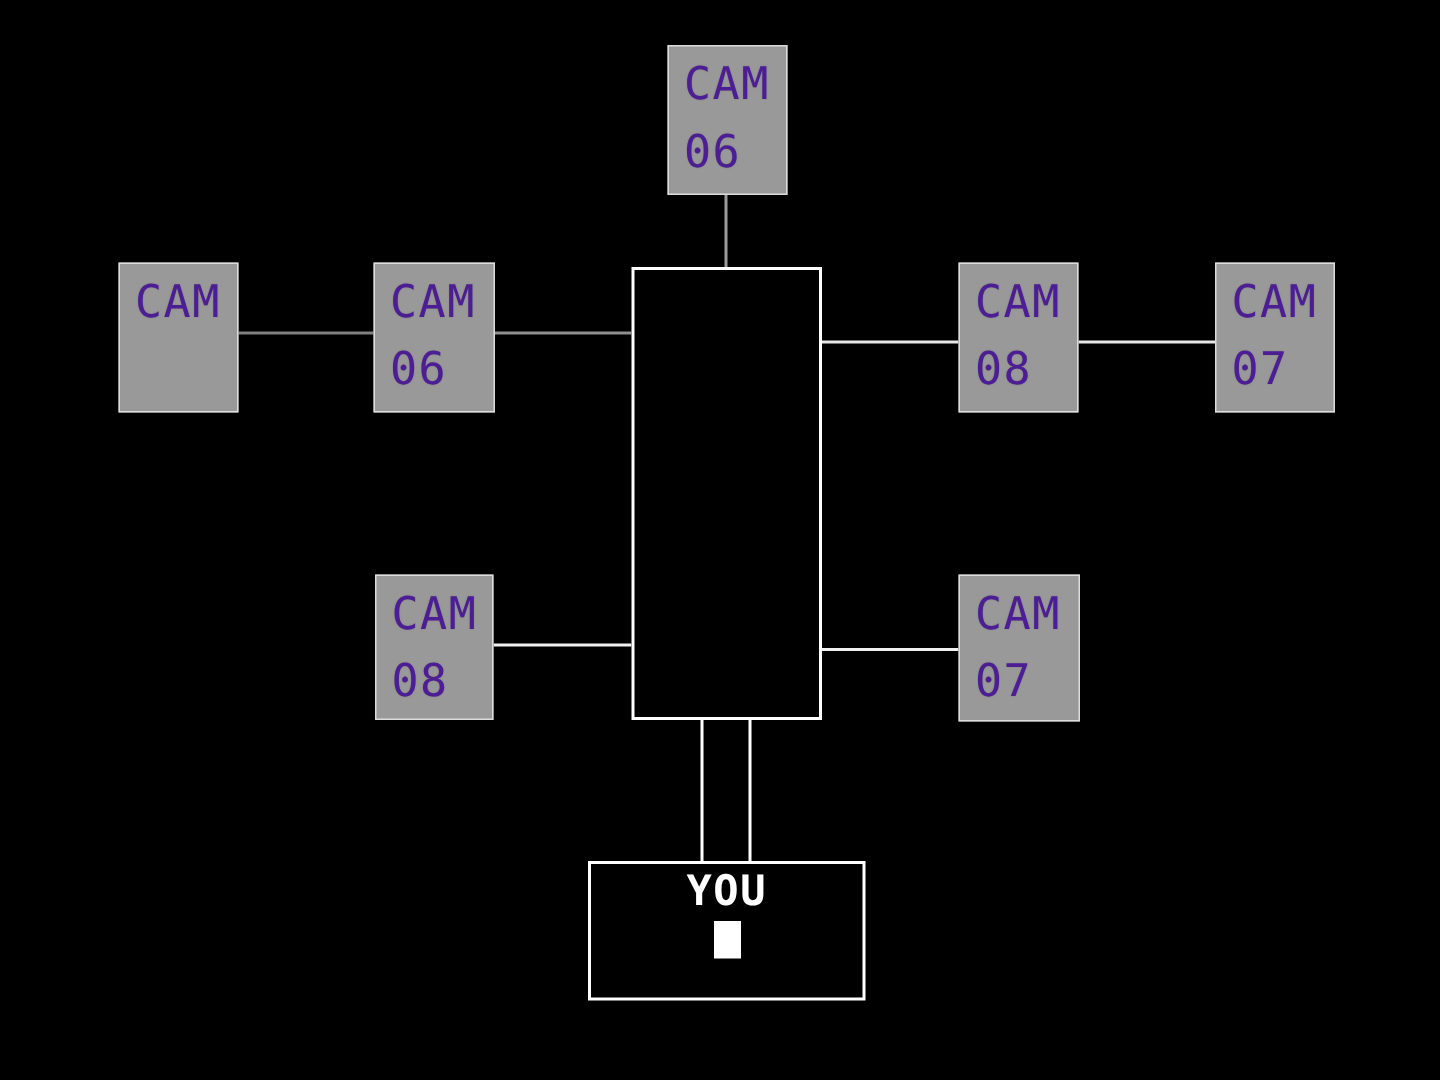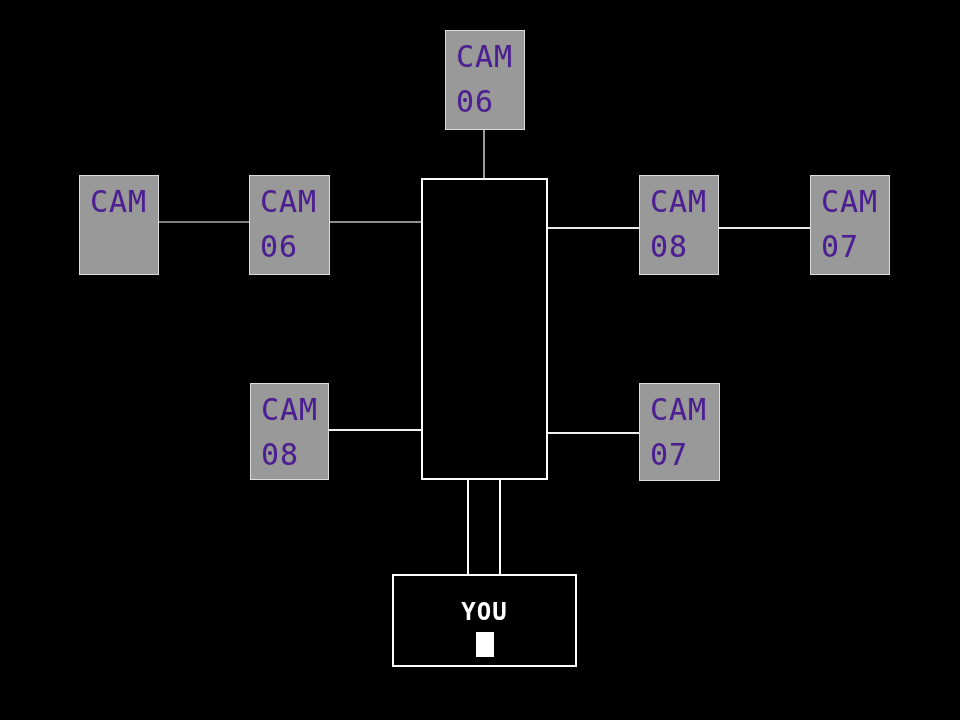--- a/index.html
+++ b/index.html
@@ -44,24 +44,24 @@
     box-sizing: border-box;
     left: 392px;
     top: 574px;
     width: 185px;
     height: 93px;
     background: #000000;
     border: 2px solid #ffffff;
     text-align: center;
   }
   #you-label {
-    margin-top: 23px;
+    margin-top: 5px;
     color: #ffffff;
     font-weight: bold;
-    font-size: 24px;
+    font-size: 28px;
     line-height: 26px;
     letter-spacing: 1px;
   }
   #you-marker {
     width: 18px;
     height: 25px;
     margin: 7px auto 0 auto;
     background: #ffffff;
   }
   

